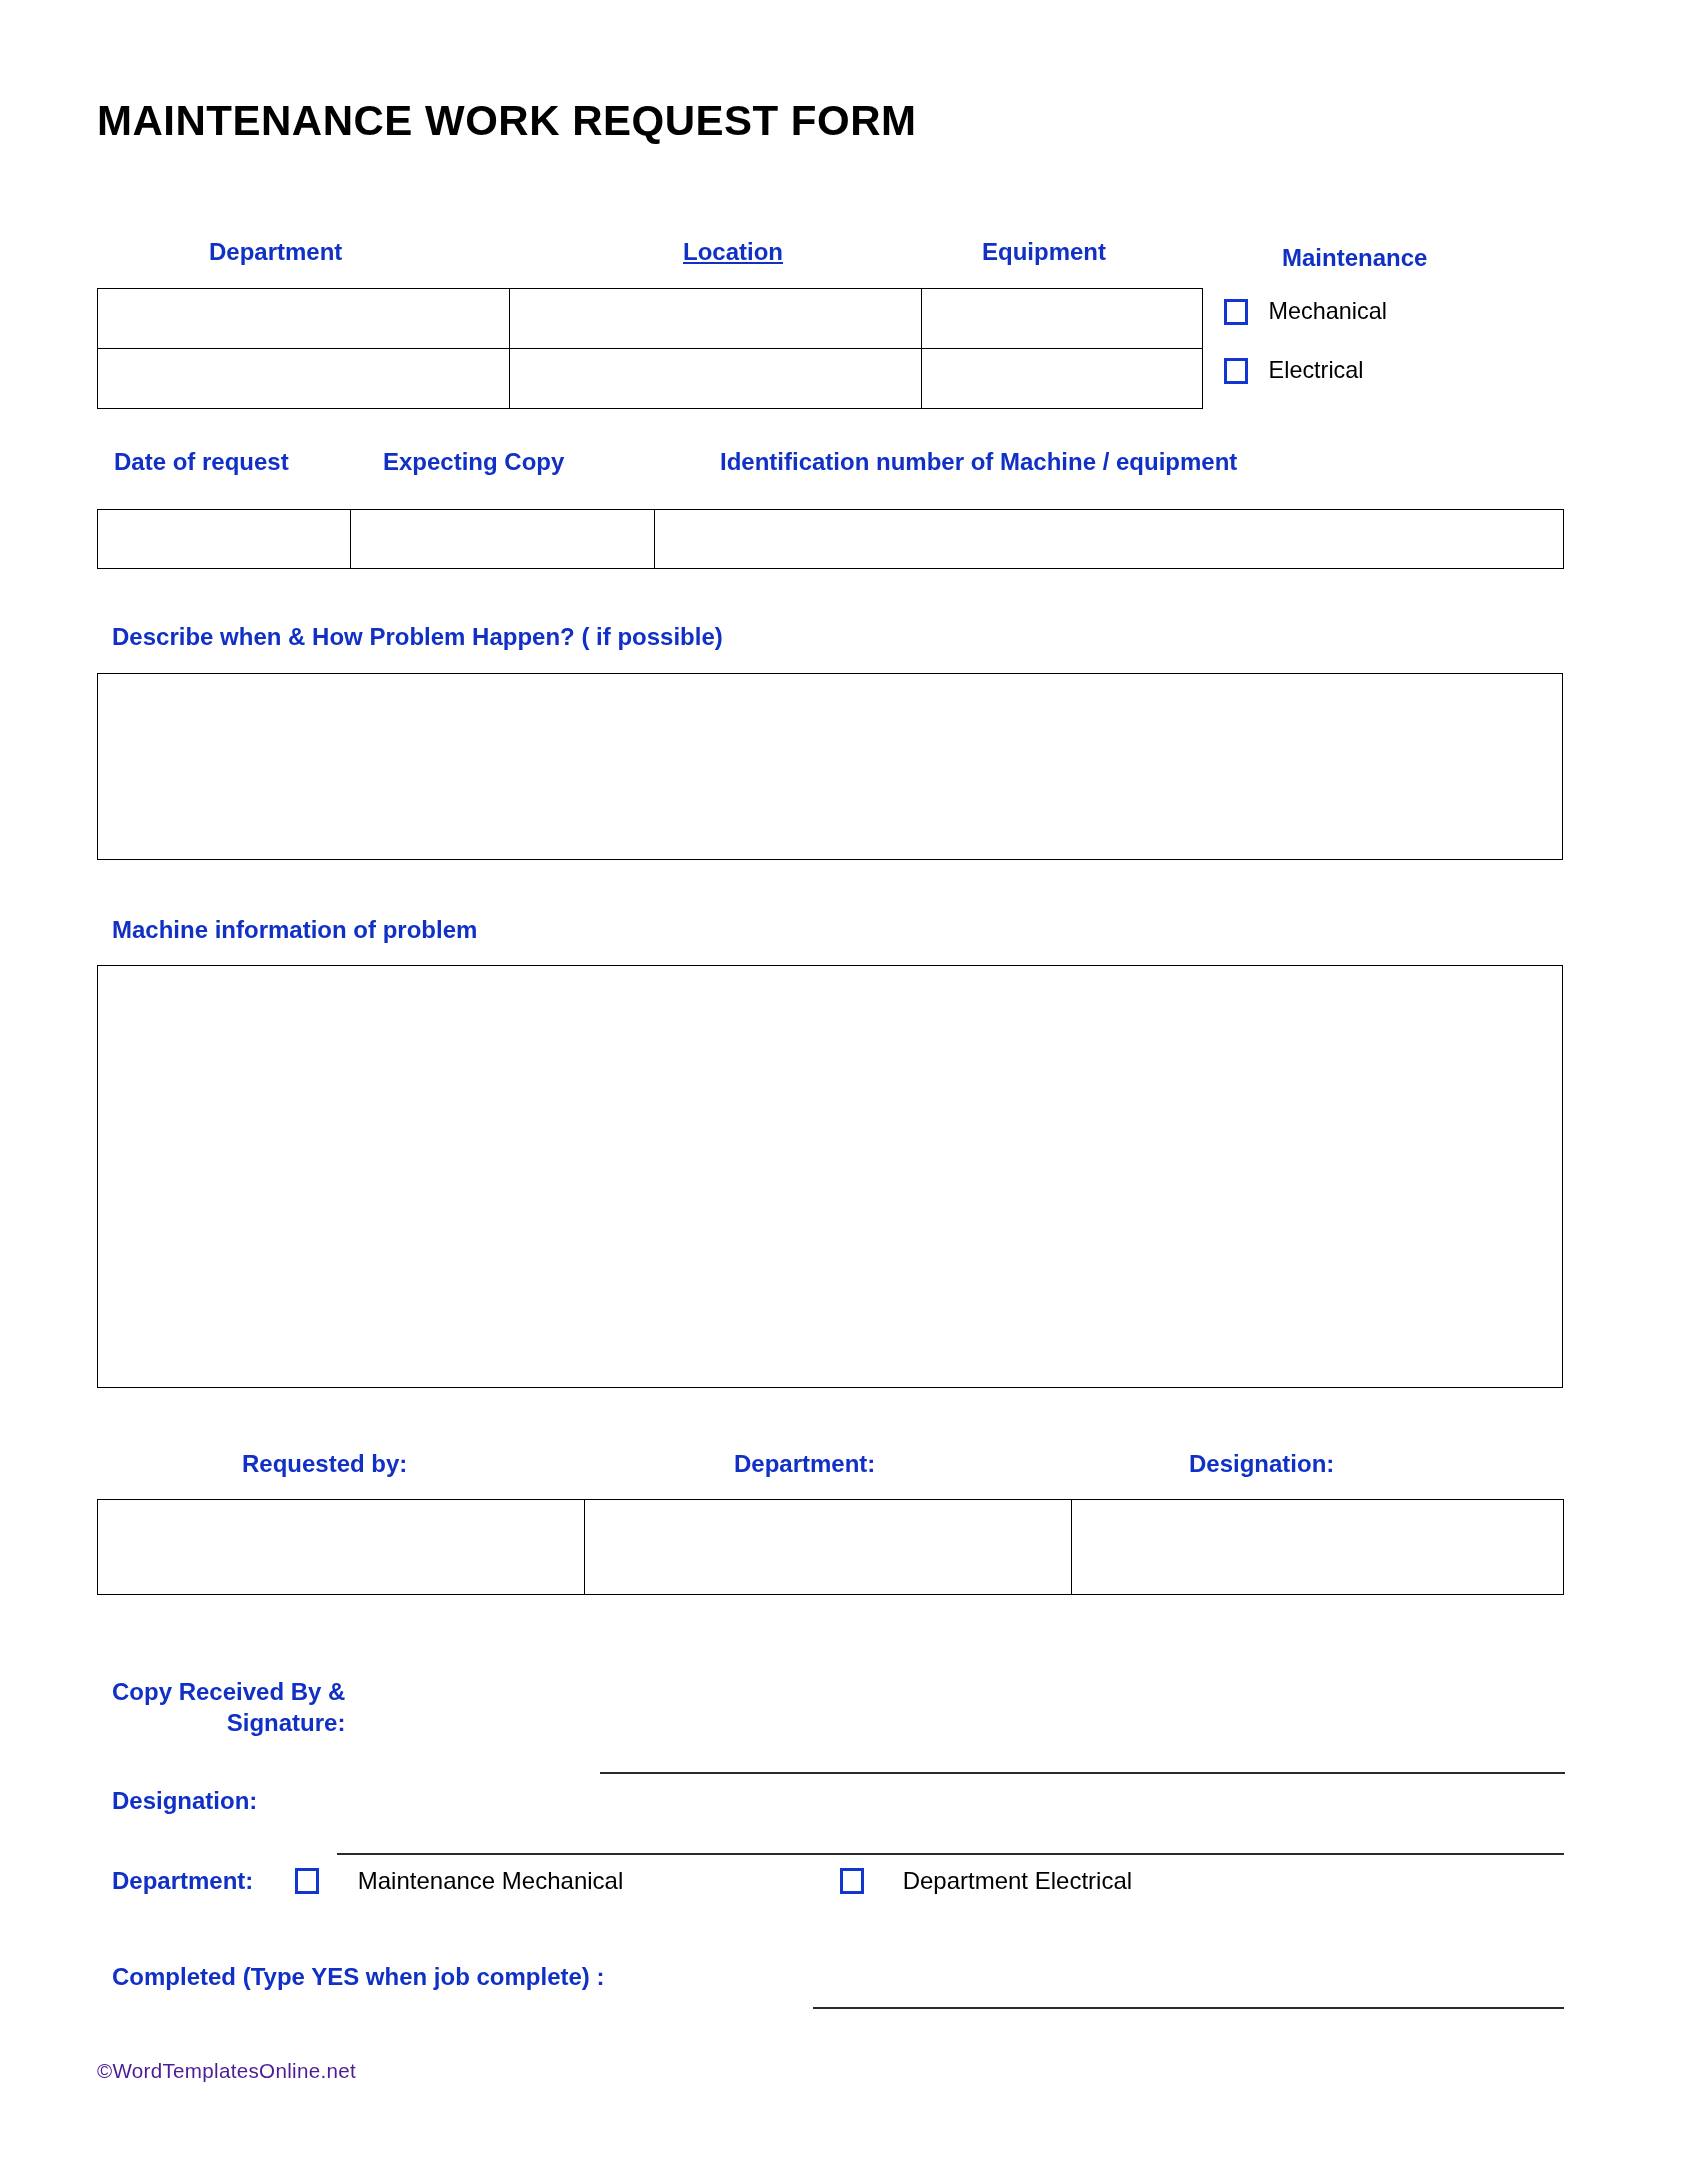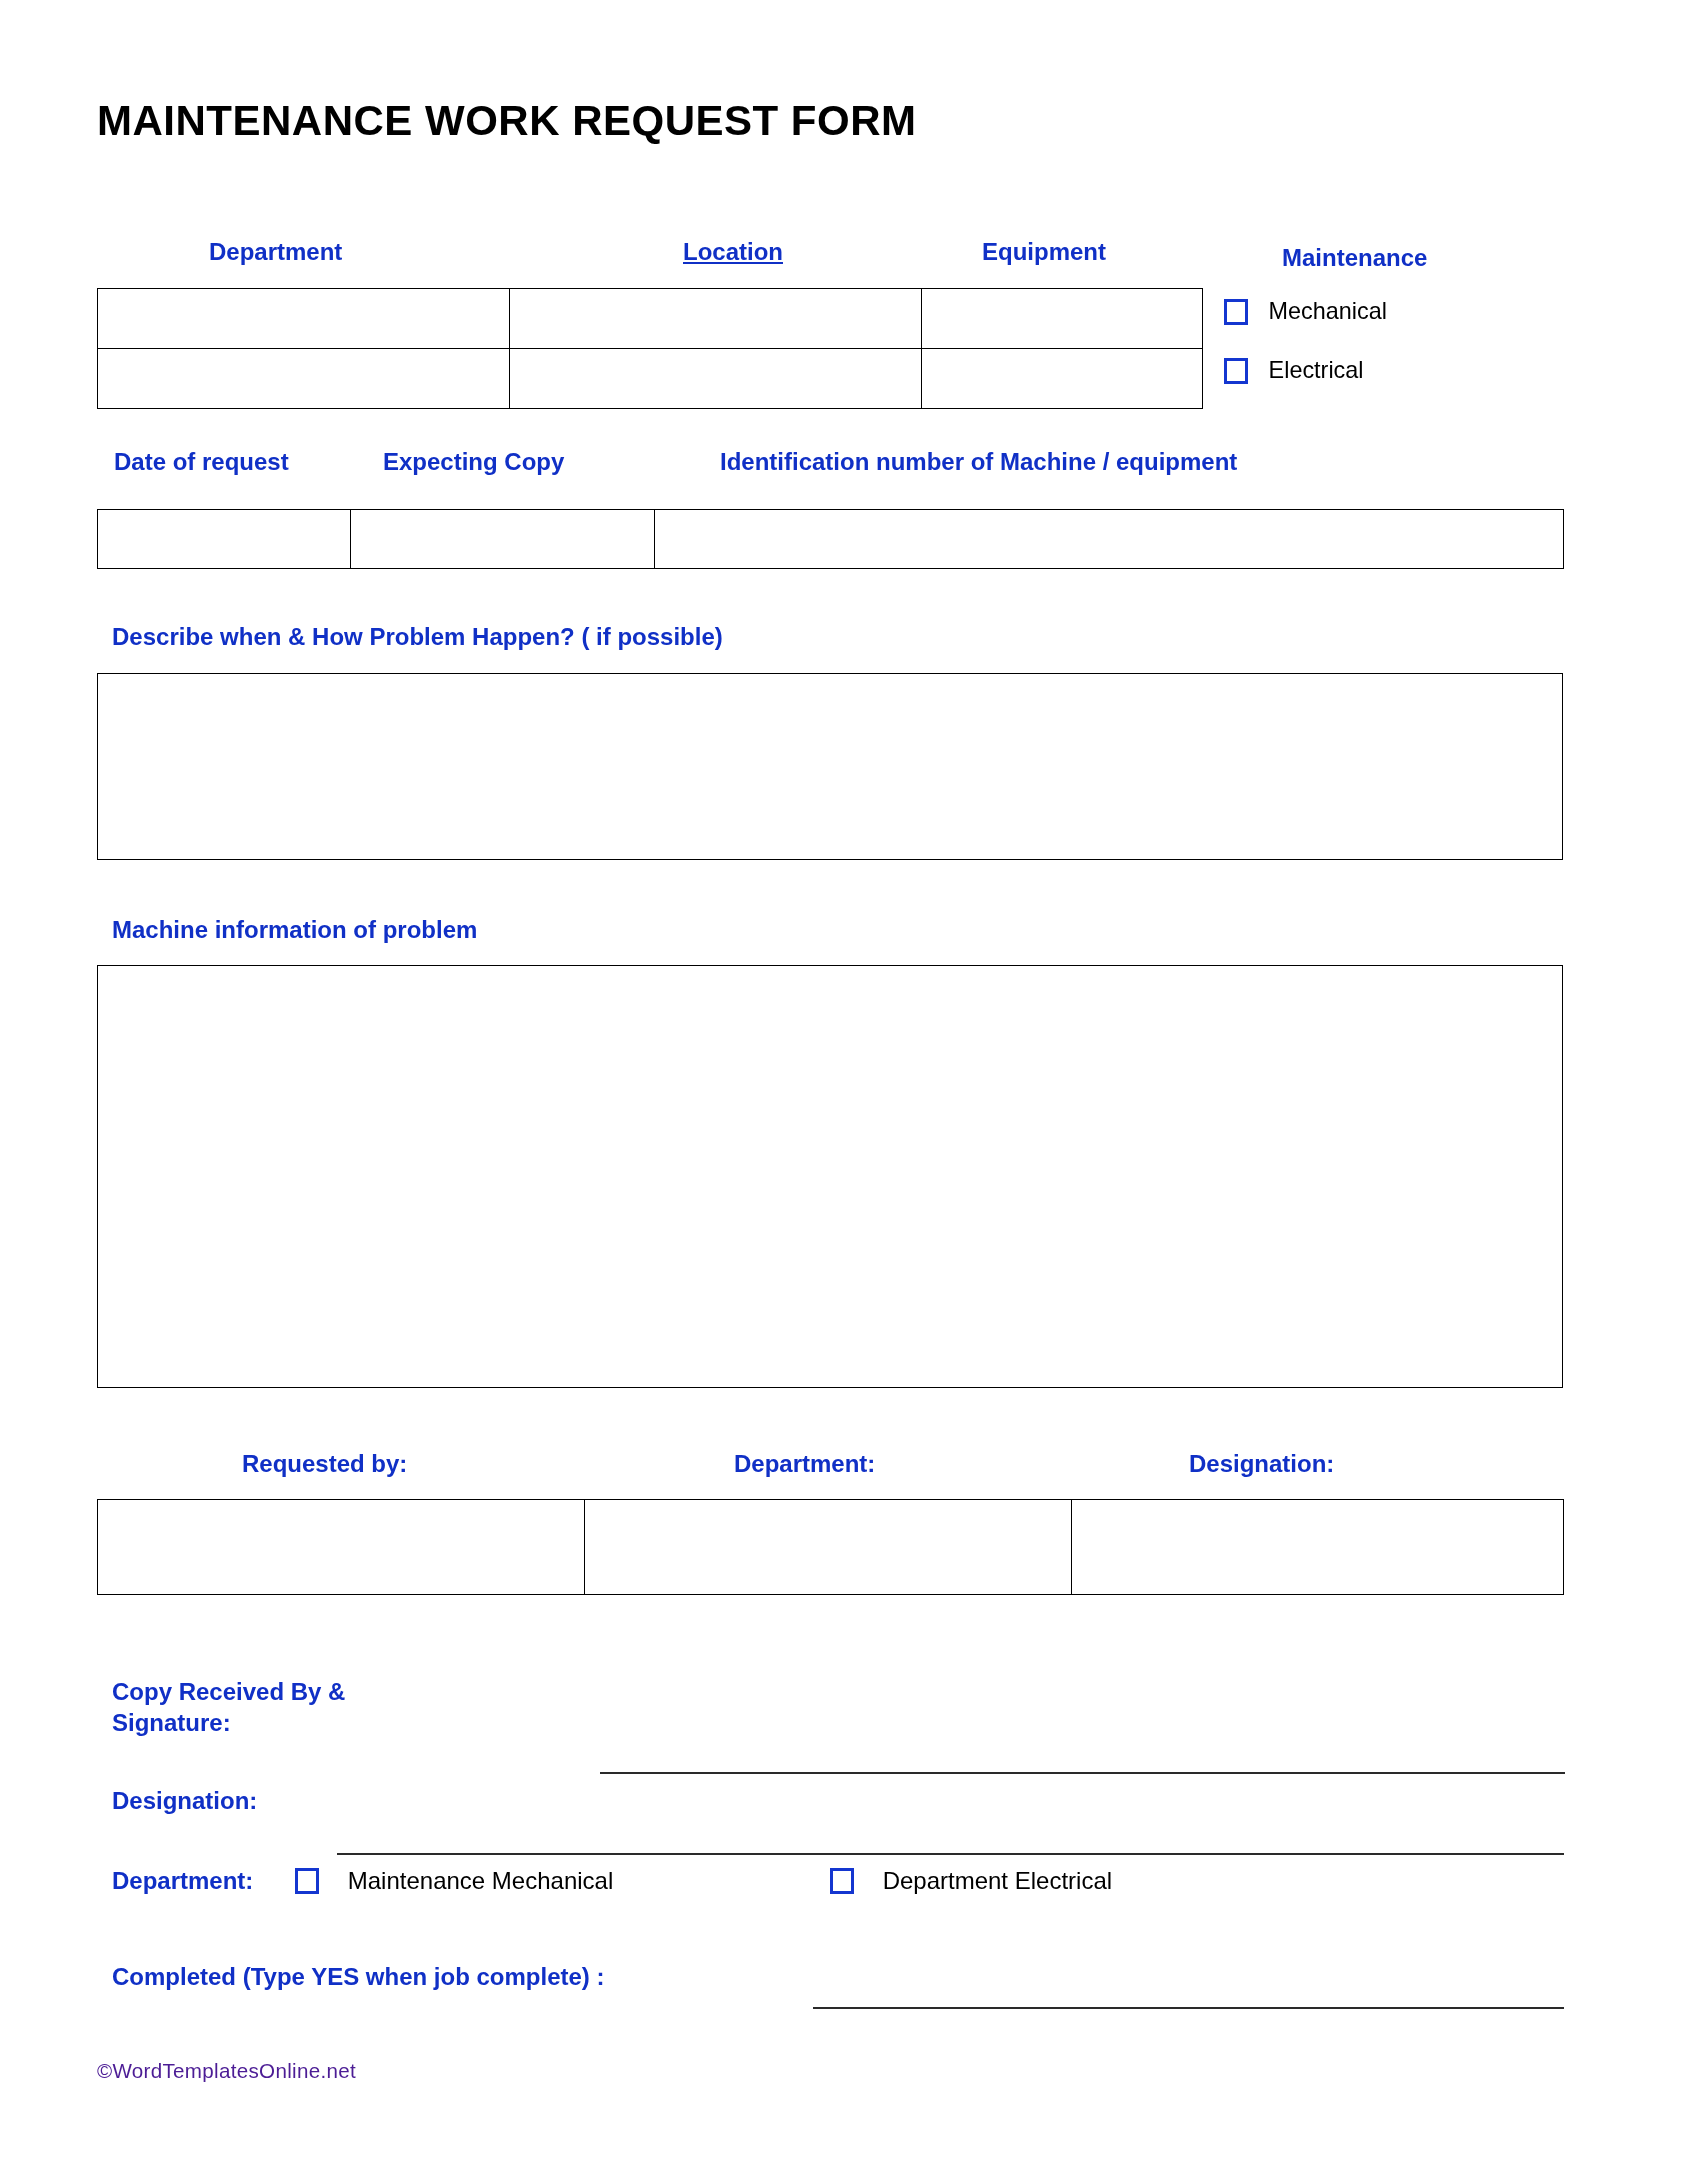--- a/index.html
+++ b/index.html
@@ -181,21 +181,21 @@
   #table-req col.r2 { width: 487px; }
   #table-req col.r3 { width: 492px; }
 
   
   .lbl-copy {
     position: absolute;
     left: 112px;
     top: 1677px;
     line-height: 1.28;
   }
-  .lbl-copy span { display: block; }
+  .lbl-copy span { display: block; text-align: right; }
 
   .rule {
     position: absolute;
     height: 0;
     border-top: 2.2px solid #2a2a2a;
   }
   #rule-signature  { left: 600px; top: 1772px;  width: 965px; }
   #rule-designation{ left: 337px; top: 1853px;  width: 1227px; }
   #rule-completed  { left: 813px; top: 2007px;  width: 751px; }
 
@@ -210,21 +210,21 @@
     left: 112px;
     top: 1867px;
     display: flex;
     align-items: center;
     white-space: nowrap;
   }
   .dept-row .lbl { margin-right: 42px; }
   .dept-row .opt {
     display: flex;
     align-items: center;
-    gap: 29px;
+    gap: 39px;
   }
   .dept-row .opt.second { margin-left: 217px; }
   .dept-row .opt .cbox { width: 23.4px; height: 26px; }
   .dept-row .opt .cbox-label { font-size: 24px; }
 
   .lbl-completed {
     position: absolute;
     left: 112px;
     top: 1963px;
   }

